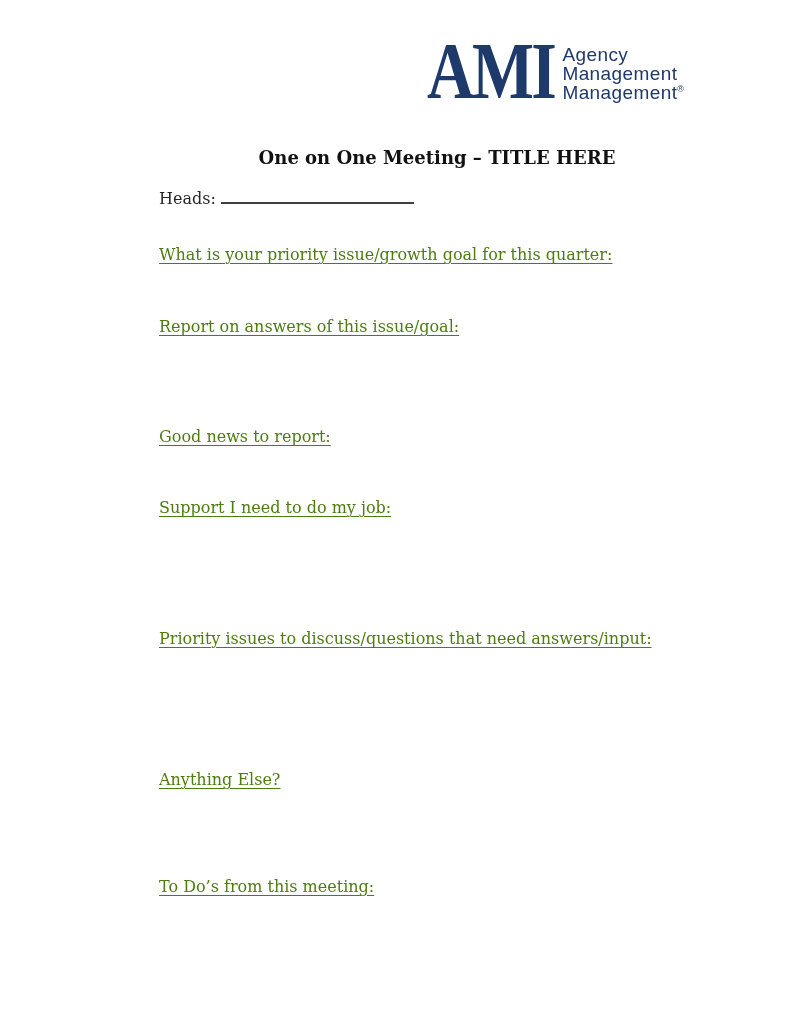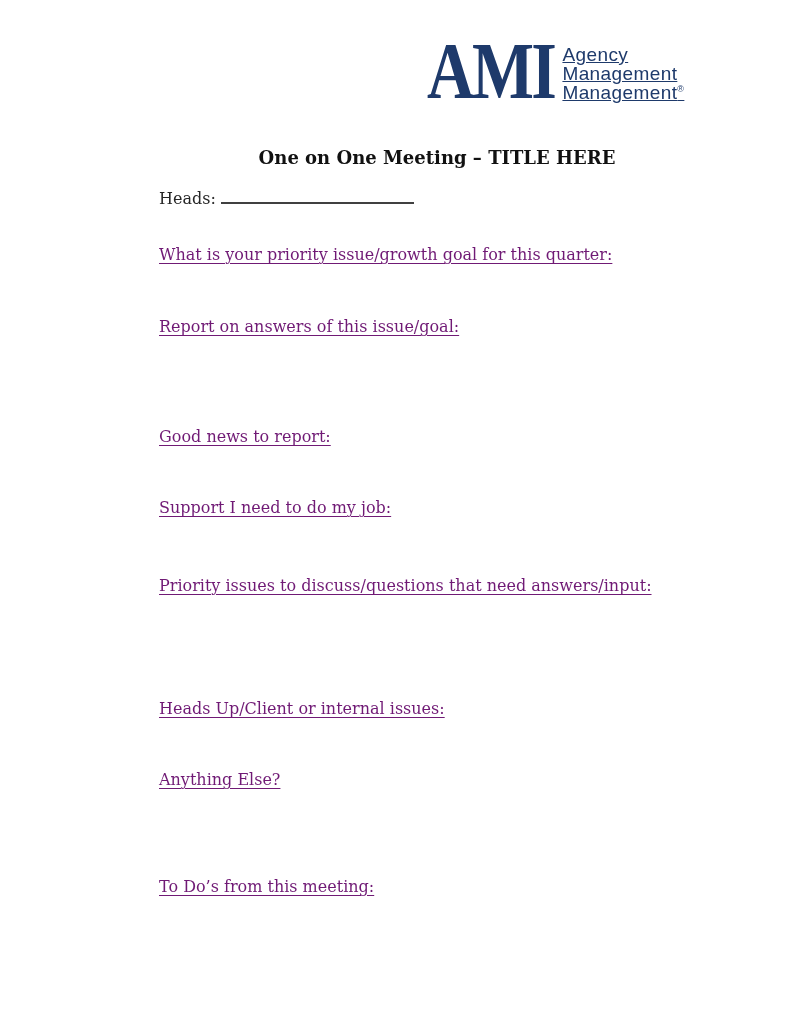--- a/index.html
+++ b/index.html
@@ -36,21 +36,20 @@
   }
   .logo-tagline {
     font-family: "Liberation Sans", sans-serif;
     font-size: 19px;
     line-height: 19px;
     font-weight: 500;
     letter-spacing: 0.4px;
     margin-left: -20px;
     padding-top: 11px;
     white-space: nowrap;
-    text-decoration: underline;
   }
   .logo-tagline .reg {
     font-size: 9px;
     vertical-align: super;
     line-height: 0;
   }
 
   
   .title {
     position: absolute;
@@ -78,30 +77,30 @@
     margin-left: 5px;
     border-bottom: 2px solid #404040;
     vertical-align: baseline;
   }
 
   
   .section {
     position: absolute;
     left: 117px;
     font-size: 16px;
-    color: #701a75;
+    color: #4d7c0f;
     text-decoration: underline;
     text-underline-offset: 3px;
     white-space: nowrap;
   }
   .s0 { top: 245px; }
   .s1 { top: 317px; }
   .s2 { top: 427px; }
   .s3 { top: 498px; }
-  .s4 { top: 576px; }
+  .s4 { top: 629px; }
   .s5 { top: 699px; }
   .s6 { top: 770px; }
   .s7 { top: 877px; }
 </style>
 </head>
 <body>
 
 <div class="page">
 
   <div class="logo">
@@ -117,17 +116,16 @@
 
   <div class="date-row">
     <span>Heads:</span><span class="date-line"></span>
   </div>
 
   <div class="section s0">What is your priority issue/growth goal for this quarter:</div>
   <div class="section s1">Report on answers of this issue/goal:</div>
   <div class="section s3">Support I need to do my job:</div>
   <div class="section s2">Good news to report:</div>
   <div class="section s4">Priority issues to discuss/questions that need answers/input:</div>
-  <div class="section s5">Heads Up/Client or internal issues:</div>
   <div class="section s6">Anything Else?</div>
   <div class="section s7">To Do’s from this meeting:</div>
 
 </div>
 
 </body></html>

